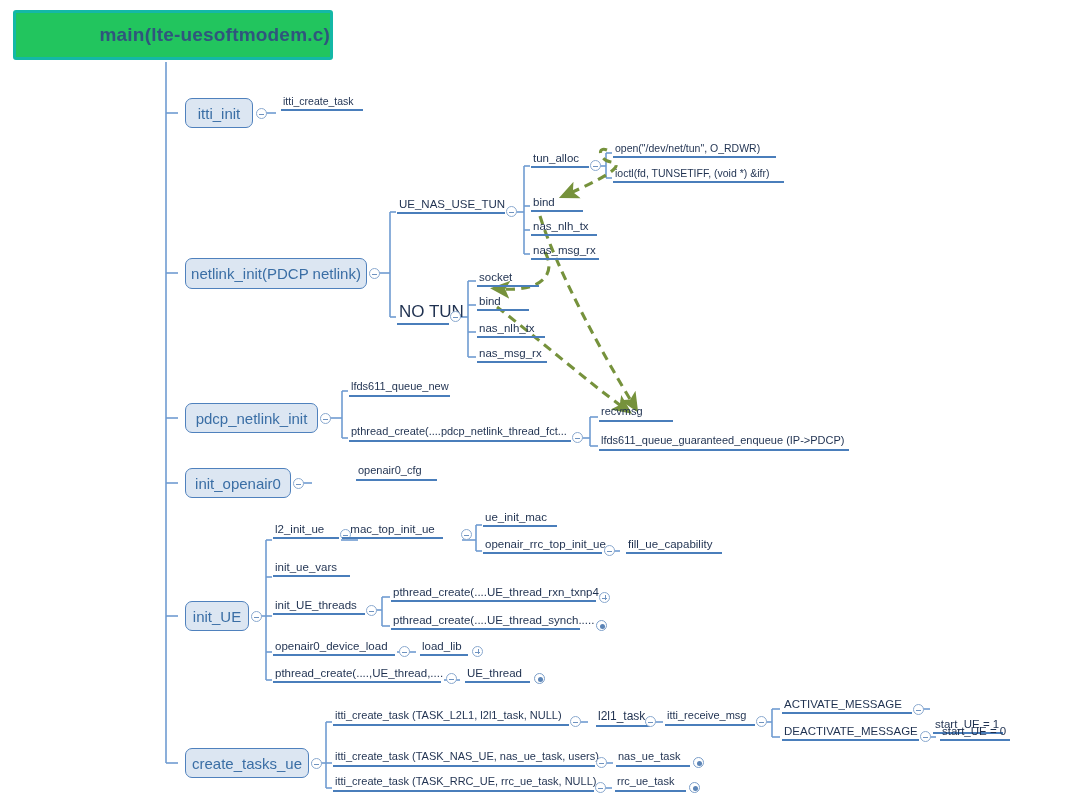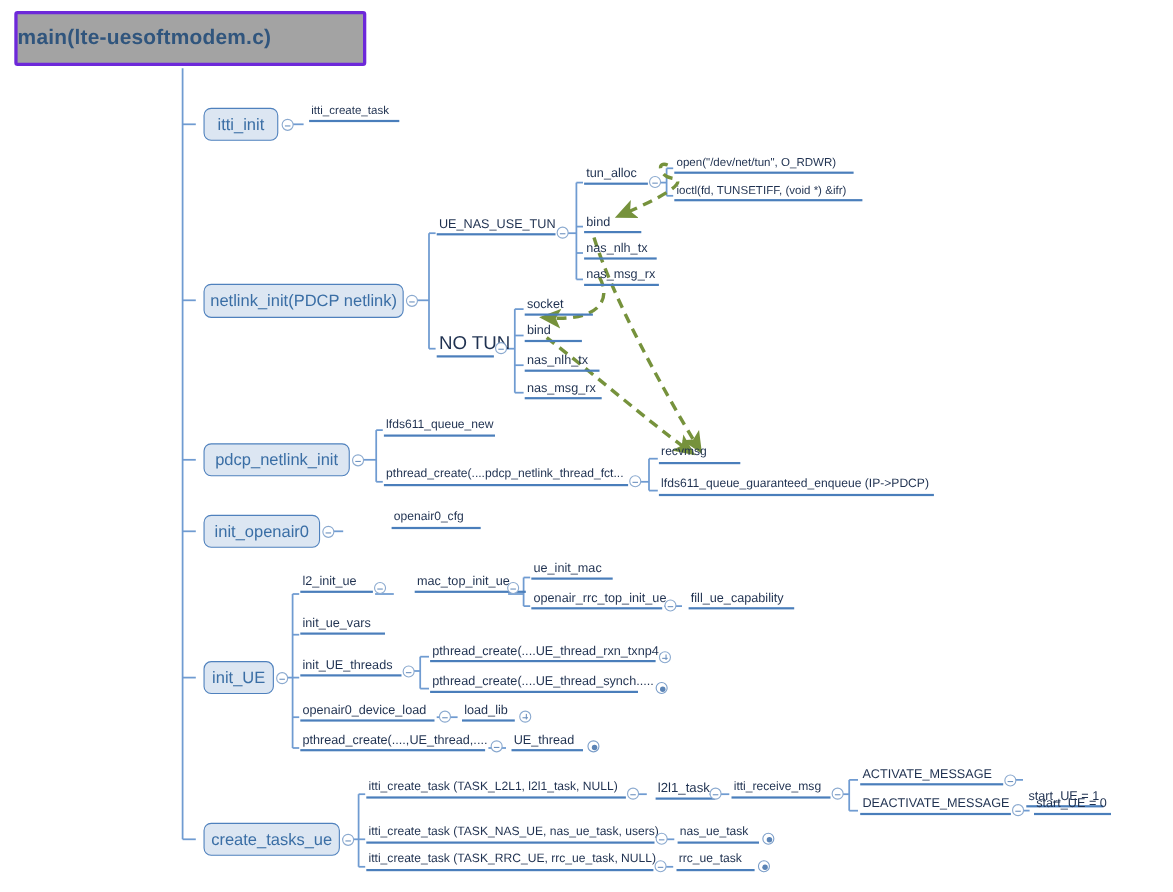--- a/index.html
+++ b/index.html
@@ -11,24 +11,24 @@
     position:relative;
   }
   #stage{position:absolute;left:0;top:0;width:1066px;height:811px;}
 
   svg#wires{position:absolute;left:0;top:0;width:1066px;height:811px;pointer-events:none;}
 
   
   .root-node{
     position:absolute;
     box-sizing:border-box;
-    background:#a3a3a3;
-    border:3px solid #6d28d9;
+    background:#22c55e;
+    border:3px solid #14b8a6;
     border-radius:3px;
-    display:flex;align-items:center;justify-content:flex-start;
+    display:flex;align-items:center;justify-content:flex-end;
     color:#30557d;
     font-weight:bold;
     letter-spacing:.2px;
   }
 
   
   .box-node{
     position:absolute;
     box-sizing:border-box;
     background:#dce6f2;
@@ -292,21 +292,21 @@
 
   <div class="txt-node" style="left:313px;top:465px;width:81px;font-size:11px;margin-left:43px;">
     <span>openair0_cfg</span>
   </div>
 
   <div class="txt-node" style="left:273px;top:523px;width:66px;font-size:11.5px;">
     <span>l2_init_ue</span>
   </div>
   <div class="marker" style="left:340px;top:529px;"></div>
 
-  <div class="txt-node" style="left:377px;top:523px;width:101px;font-size:11.5px;">
+  <div class="txt-node" style="left:342px;top:523px;width:101px;font-size:11.5px;text-align:center;">
     <span>mac_top_init_ue</span>
   </div>
   <div class="marker" style="left:461px;top:529px;"></div>
 
   <div class="txt-node" style="left:483px;top:511px;width:74px;font-size:11.5px;">
     <span>ue_init_mac</span>
   </div>
   <div class="txt-node" style="left:483px;top:538px;width:119px;font-size:11.5px;">
     <span>openair_rrc_top_init_ue</span>
   </div>

